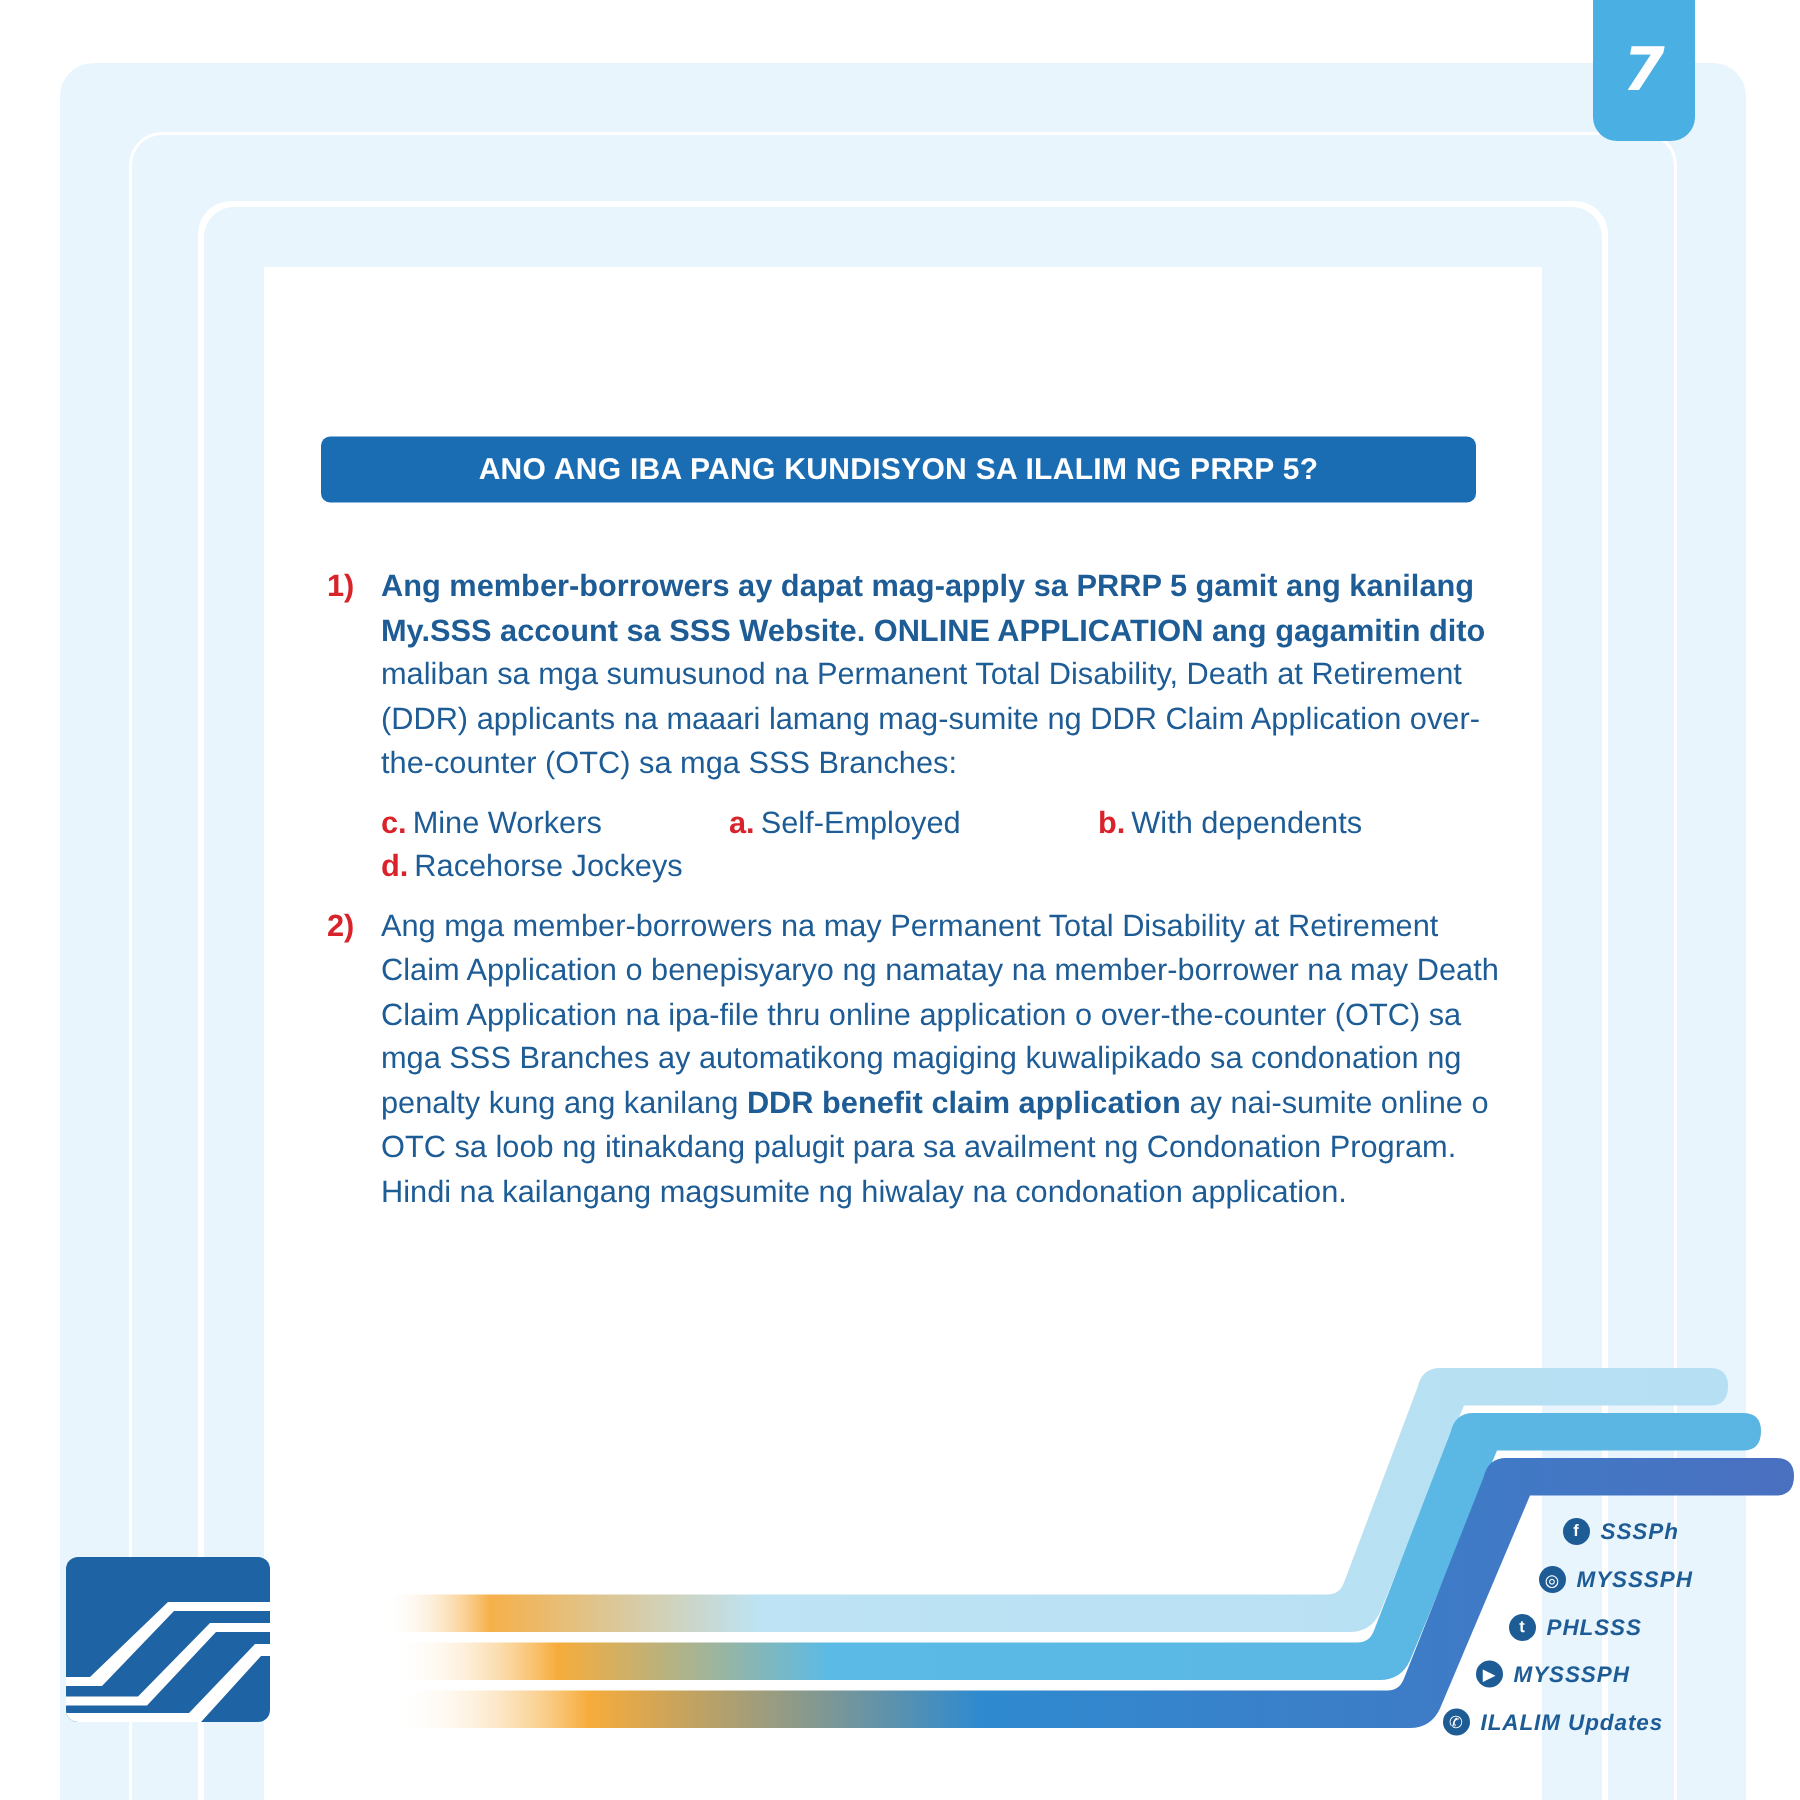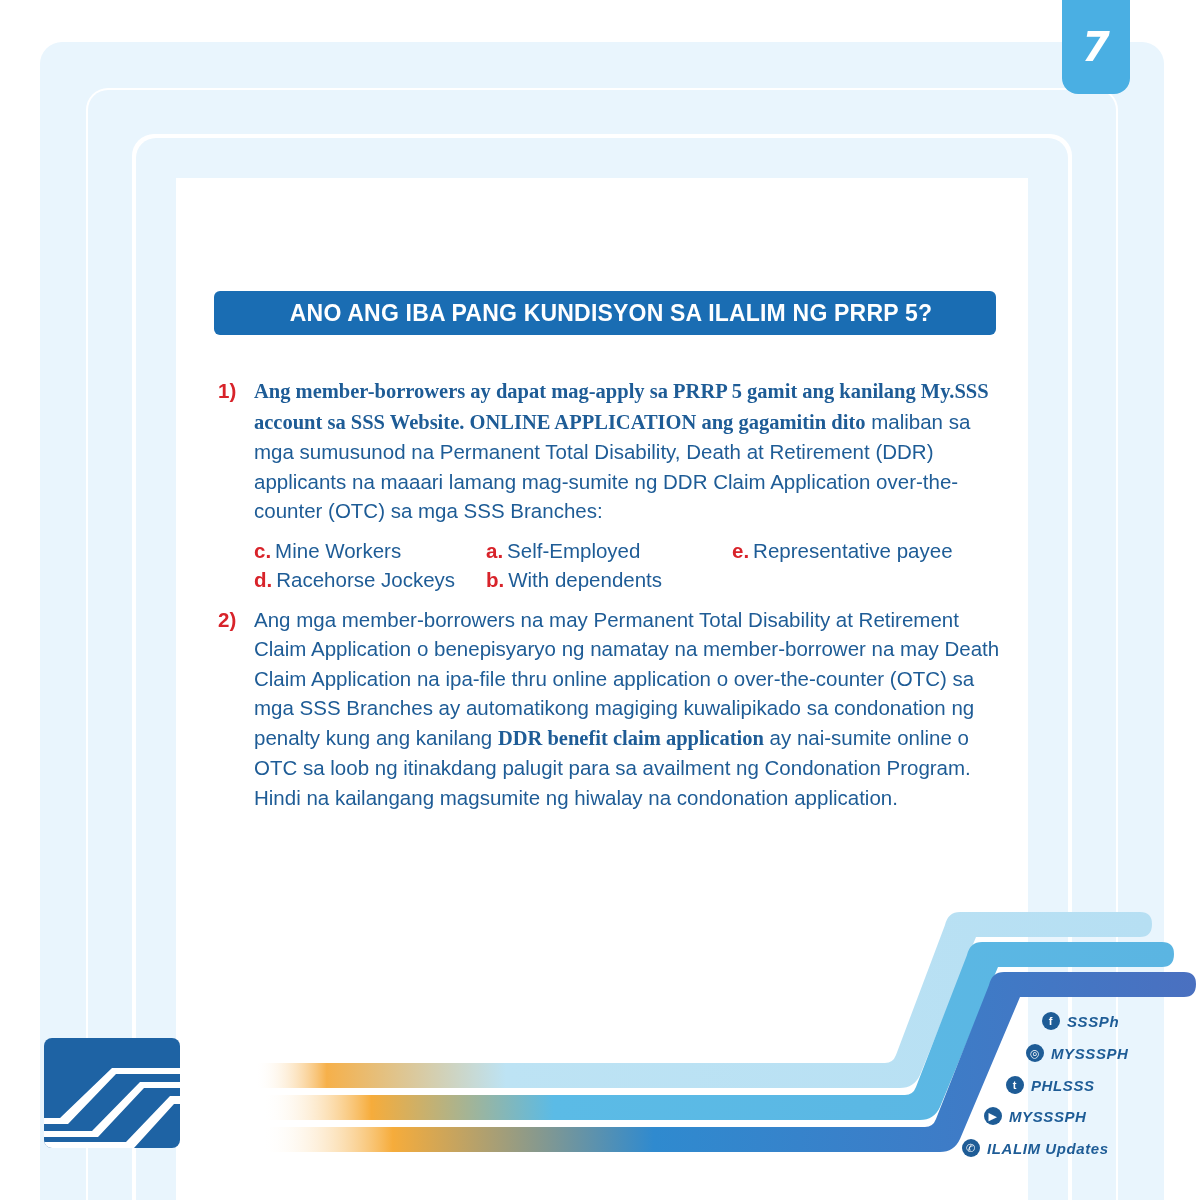--- a/index.html
+++ b/index.html
@@ -5,25 +5,25 @@
   html,body{margin:0;padding:0;}
   body{width:1200px;height:1200px;position:relative;overflow:hidden;background:#ffffff;font-family:"Liberation Sans","DejaVu Sans",sans-serif;}
   .frame{position:absolute;background:#e9f5fd;border-radius:22px 22px 0 0;}
   .frame.f1{left:40px;top:42px;width:1124px;height:1158px;}
   .frame.f2{left:86px;top:88px;width:1032px;height:1112px;background:#ffffff;}
   .frame.f2i{left:88px;top:90px;width:1028px;height:1110px;background:#e9f5fd;border-radius:20px 20px 0 0;}
   .frame.f3{left:132px;top:134px;width:940px;height:1066px;background:#ffffff;}
   .frame.f3i{left:136px;top:138px;width:932px;height:1062px;background:#e9f5fd;border-radius:20px 20px 0 0;}
   .paper{position:absolute;left:176px;top:178px;width:852px;height:1022px;background:#ffffff;}
   .badge{position:absolute;left:1062px;top:0;width:68px;height:94px;background:#4aafe3;border-radius:0 0 16px 16px;display:flex;align-items:center;justify-content:center;color:#ffffff;font-weight:bold;font-size:40px;font-style:italic;font-family:"DejaVu Sans",sans-serif;}
-  .title-bar{position:absolute;left:214px;top:291px;width:770px;height:44px;background:#1a6db3;border-radius:6px;display:flex;align-items:center;justify-content:center;color:#ffffff;font-weight:bold;font-size:23px;letter-spacing:0.2px;padding-left:12px;}
+  .title-bar{position:absolute;left:214px;top:291px;width:770px;height:44px;background:#1a6db3;border-radius:6px;display:flex;align-items:center;justify-content:center;color:#ffffff;font-weight:bold;font-size:20px;letter-spacing:0.2px;}
   .content{position:absolute;left:214px;top:376px;width:790px;color:#1e5c96;font-size:20.5px;line-height:29.5px;}
   .item{position:relative;padding-left:40px;}
   .num{position:absolute;left:4px;top:0;color:#d8232a;font-weight:bold;}
-  .b{font-weight:bold;font-family:Liberation Serif, serif;}
+  .b{font-weight:bold;}
   .sub{display:grid;grid-template-columns:232px 246px 260px;padding-left:40px;margin-top:10px;margin-bottom:10px;}
   .sub span.l{color:#d8232a;font-weight:bold;margin-right:4px;}
   .ribbons{position:absolute;left:0;top:0;width:1200px;height:1200px;pointer-events:none;}
   .socials{position:absolute;left:940px;top:1010px;width:260px;height:160px;}
   .social{position:absolute;display:flex;align-items:center;color:#1e5c96;font-style:italic;font-size:15px;font-weight:bold;letter-spacing:0.6px;}
   .sico{width:18px;height:18px;border-radius:50%;background:#1e5c96;margin-right:7px;display:inline-flex;align-items:center;justify-content:center;color:#fff;font-size:11px;font-style:normal;font-weight:bold;}
   .logo{position:absolute;left:44px;top:1038px;width:136px;height:110px;background:#1e63a4;border-radius:8px;overflow:hidden;}
 </style>
 </head>
 <body>
@@ -44,23 +44,22 @@
 </div>
 
 <div class="content">
   <div class="item">
     <span class="num">1)</span>
     <span class="b">Ang member-borrowers ay dapat mag-apply sa PRRP 5 gamit ang kanilang My.SSS account sa SSS Website. ONLINE APPLICATION ang gagamitin dito</span><span> maliban sa mga sumusunod na Permanent Total Disability, Death at Retirement (DDR) applicants na maaari lamang mag-sumite ng DDR Claim Application over-the-counter (OTC) sa mga SSS Branches:</span>
   </div>
   <div class="sub">
     <div><span class="l">c.</span><span>Mine Workers</span></div>
     <div><span class="l">a.</span><span>Self-Employed</span></div>
-    <div><span class="l">e.</span><span>Representative payee</span></div>
+    <div><span class="l">b.</span><span>With dependents</span></div>
     <div><span class="l">d.</span><span>Racehorse Jockeys</span></div>
-    <div><span class="l">b.</span><span>With dependents</span></div>
   </div>
   <div class="item">
     <span class="num">2)</span>
     <span>Ang mga member-borrowers na may Permanent Total Disability at Retirement Claim Application o benepisyaryo ng namatay na member-borrower na may Death Claim Application na ipa-file thru online application o over-the-counter (OTC) sa mga SSS Branches ay automatikong magiging kuwalipikado sa condonation ng penalty kung ang kanilang </span><span class="b">DDR benefit claim application</span><span> ay nai-sumite online o OTC sa loob ng itinakdang palugit para sa availment ng Condonation Program. Hindi na kailangang magsumite ng hiwalay na condonation application.</span>
   </div>
 </div>
 
 <svg class="ribbons" viewBox="0 0 1200 1200">
   <defs>
     <linearGradient id="g1" x1="0" x2="1" y1="0" y2="0">

